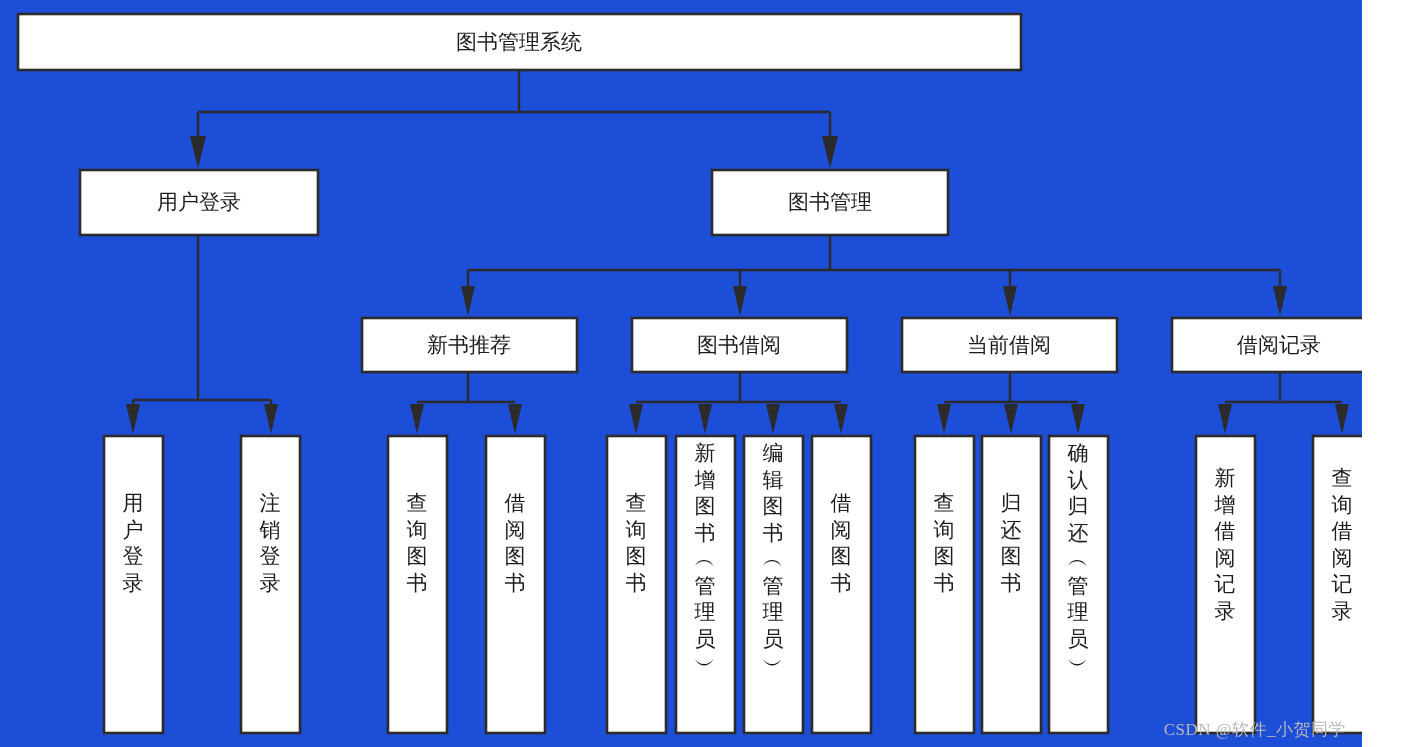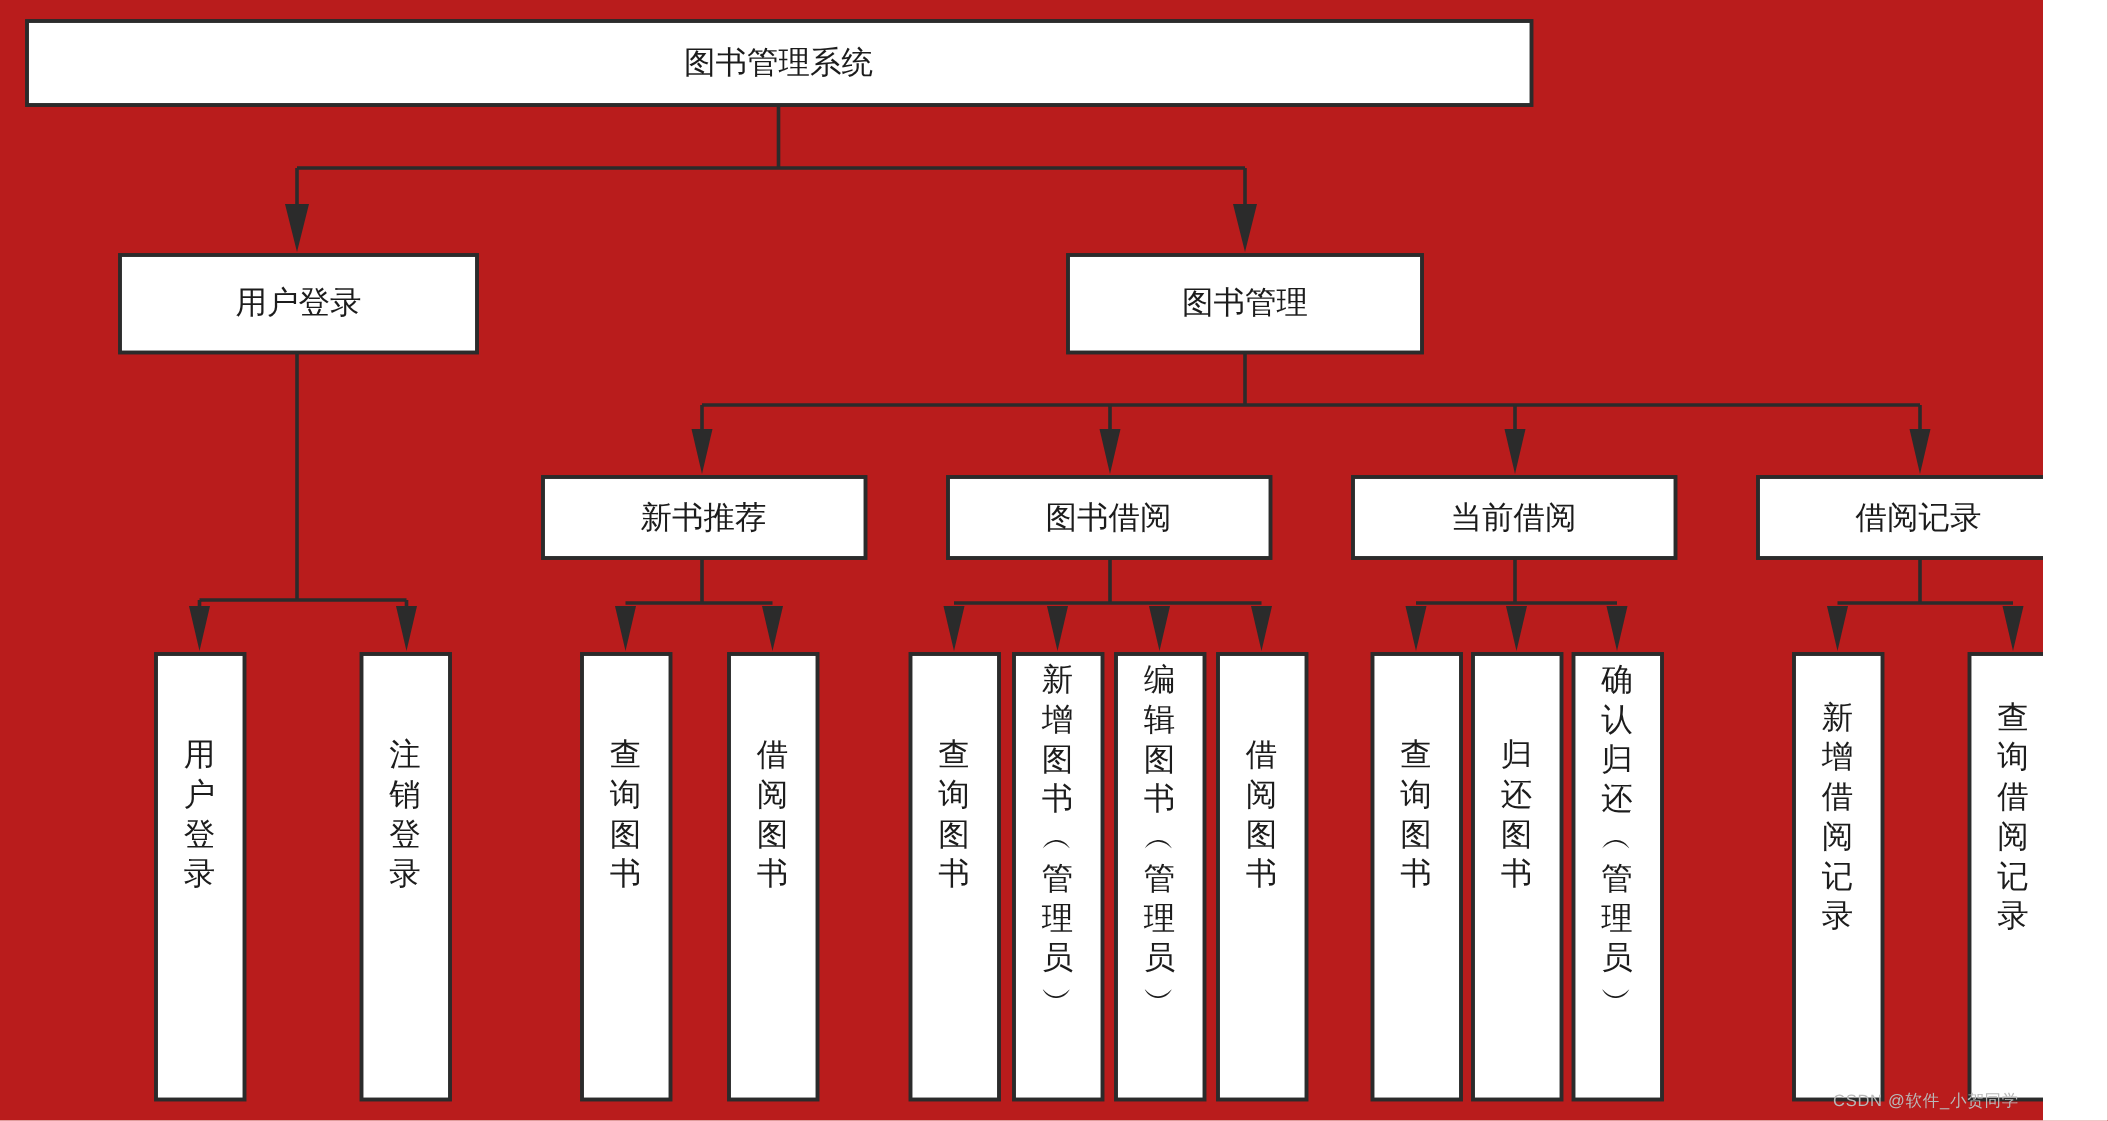--- a/index.html
+++ b/index.html
@@ -8,21 +8,21 @@
     padding: 0;
     background: #ffffff;
   }
   body {
     font-family: "DejaVu Sans", "Liberation Sans", sans-serif;
   }
   #diagram-root {
     position: relative;
     width: 1362px;
     height: 747px;
-    background: #b91c1c;
+    background: #1d4ed8;
     overflow: hidden;
   }
   svg#diagram-svg {
     position: absolute;
     left: 0;
     top: 0;
     width: 1405px;
     height: 747px;
   }
   .node-box {
@@ -50,22 +50,22 @@
   .node-label-v {
     font-family: "DejaVu Sans", "Liberation Sans", sans-serif;
     font-size: 21px;
     fill: #1c1c1c;
     text-anchor: middle;
   }
   .watermark {
     position: absolute;
     right: 16px;
     bottom: 6px;
-    font-family: Liberation Sans, sans-serif;
-    font-size: 11px;
+    font-family: Liberation Serif, serif;
+    font-size: 17px;
     color: #b9b9b9;
     letter-spacing: 0.5px;
     white-space: nowrap;
     user-select: none;
   }
 </style>
 </head>
 <body>
 
 <div id="diagram-root">

